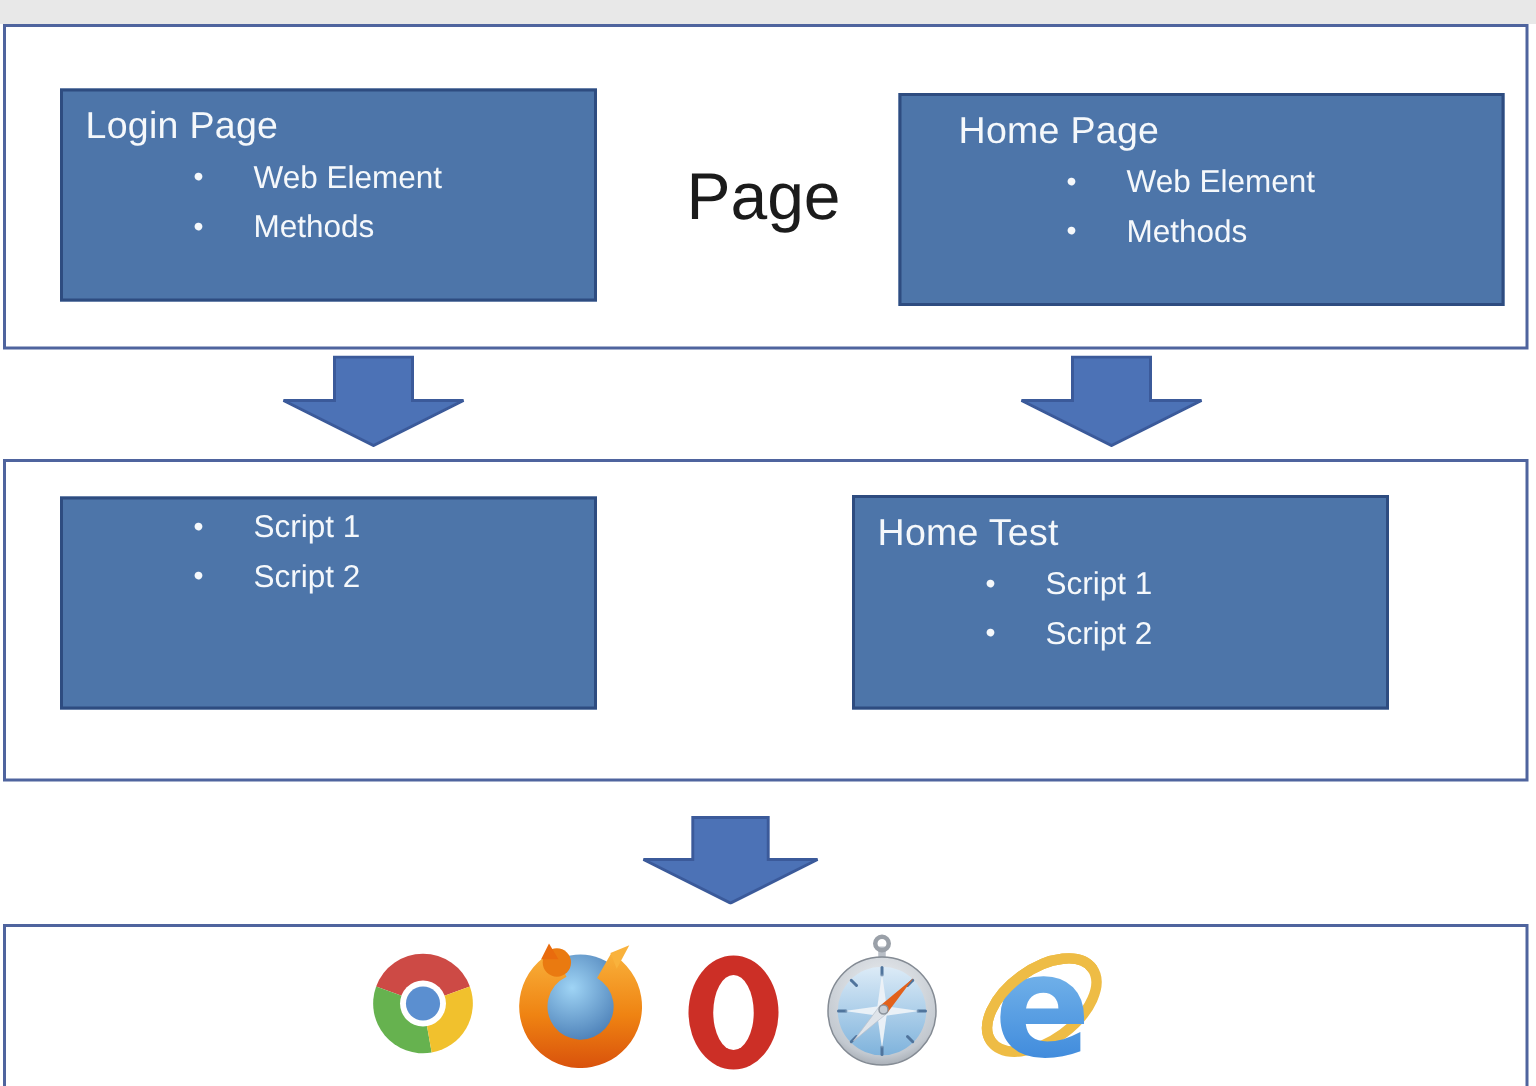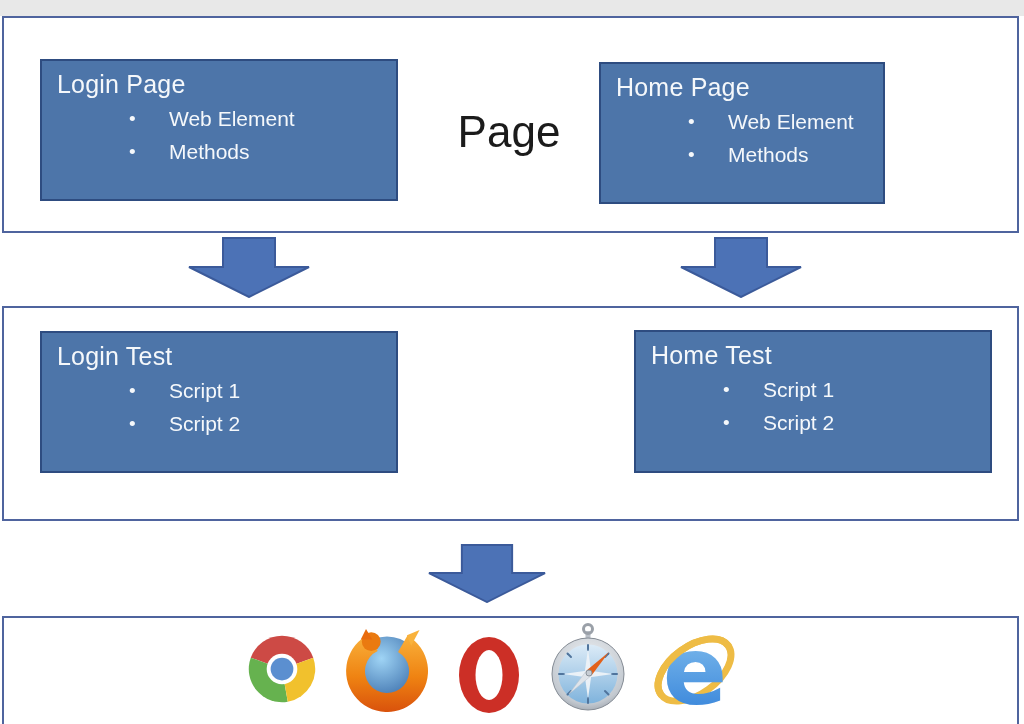--- a/index.html
+++ b/index.html
@@ -22,23 +22,23 @@
     background:var(--background);box-sizing:border-box;
   }
   .s1{top:0;height:217px;}
   .s2{top:290px;height:215px;}
   .s3{top:600px;height:122px;}
   .bluebox{
     position:absolute;background:var(--box-fill);border:2px solid var(--box-border);
     box-sizing:border-box;color:var(--box-text);
   }
   .b-tl{left:36px;top:41px;width:358px;height:142px;}
-  .b-tr{left:595px;top:44px;width:286px;height:142px;}
+  .b-tr{left:595px;top:44px;width:404px;height:142px;padding-left:23px;}
   .b-bl{left:36px;top:23px;width:358px;height:142px;}
-  .b-br{left:630px;top:22px;width:358px;height:143px;}
+  .b-br{left:564px;top:22px;width:358px;height:143px;}
   .box-title{font-size:25px;line-height:32px;padding:7px 0 0 15px;letter-spacing:.2px;}
   .box-list{margin:2px 0 0 0;padding:0;list-style:none;}
   .box-list li{display:flex;font-size:21px;line-height:33px;padding-left:87px;}
   .dot{display:inline-block;width:40px;font-size:19px;}
   .layer-label{
     position:absolute;width:150px;text-align:center;color:var(--label-text);
     font-size:44px;line-height:48px;
   }
   .lbl-page{left:430px;top:90px;}
   .lbl-test{left:421px;top:356px;}
@@ -92,21 +92,20 @@
 
   <svg class="down-arrow a1" width="122" height="61" viewBox="0 0 122 61">
     <polygon points="35,1 87,1 87,30 121,30 61,60 1,30 35,30" fill="var(--arrow-fill,#4c72b6)" stroke="var(--arrow-border,#3b5a9a)" stroke-width="2"></polygon>
   </svg>
   <svg class="down-arrow a2" width="122" height="61" viewBox="0 0 122 61">
     <polygon points="35,1 87,1 87,30 121,30 61,60 1,30 35,30" fill="var(--arrow-fill,#4c72b6)" stroke="var(--arrow-border,#3b5a9a)" stroke-width="2"></polygon>
   </svg>
 
   <div class="section s2">
     <div class="bluebox b-bl">
-      <div class="box-title">Login Test</div>
       <ul class="box-list">
         <li>
           <span class="dot">•</span>
           <span>Script 1</span>
         </li>
         <li>
           <span class="dot">•</span>
           <span>Script 2</span>
         </li>
       </ul>

